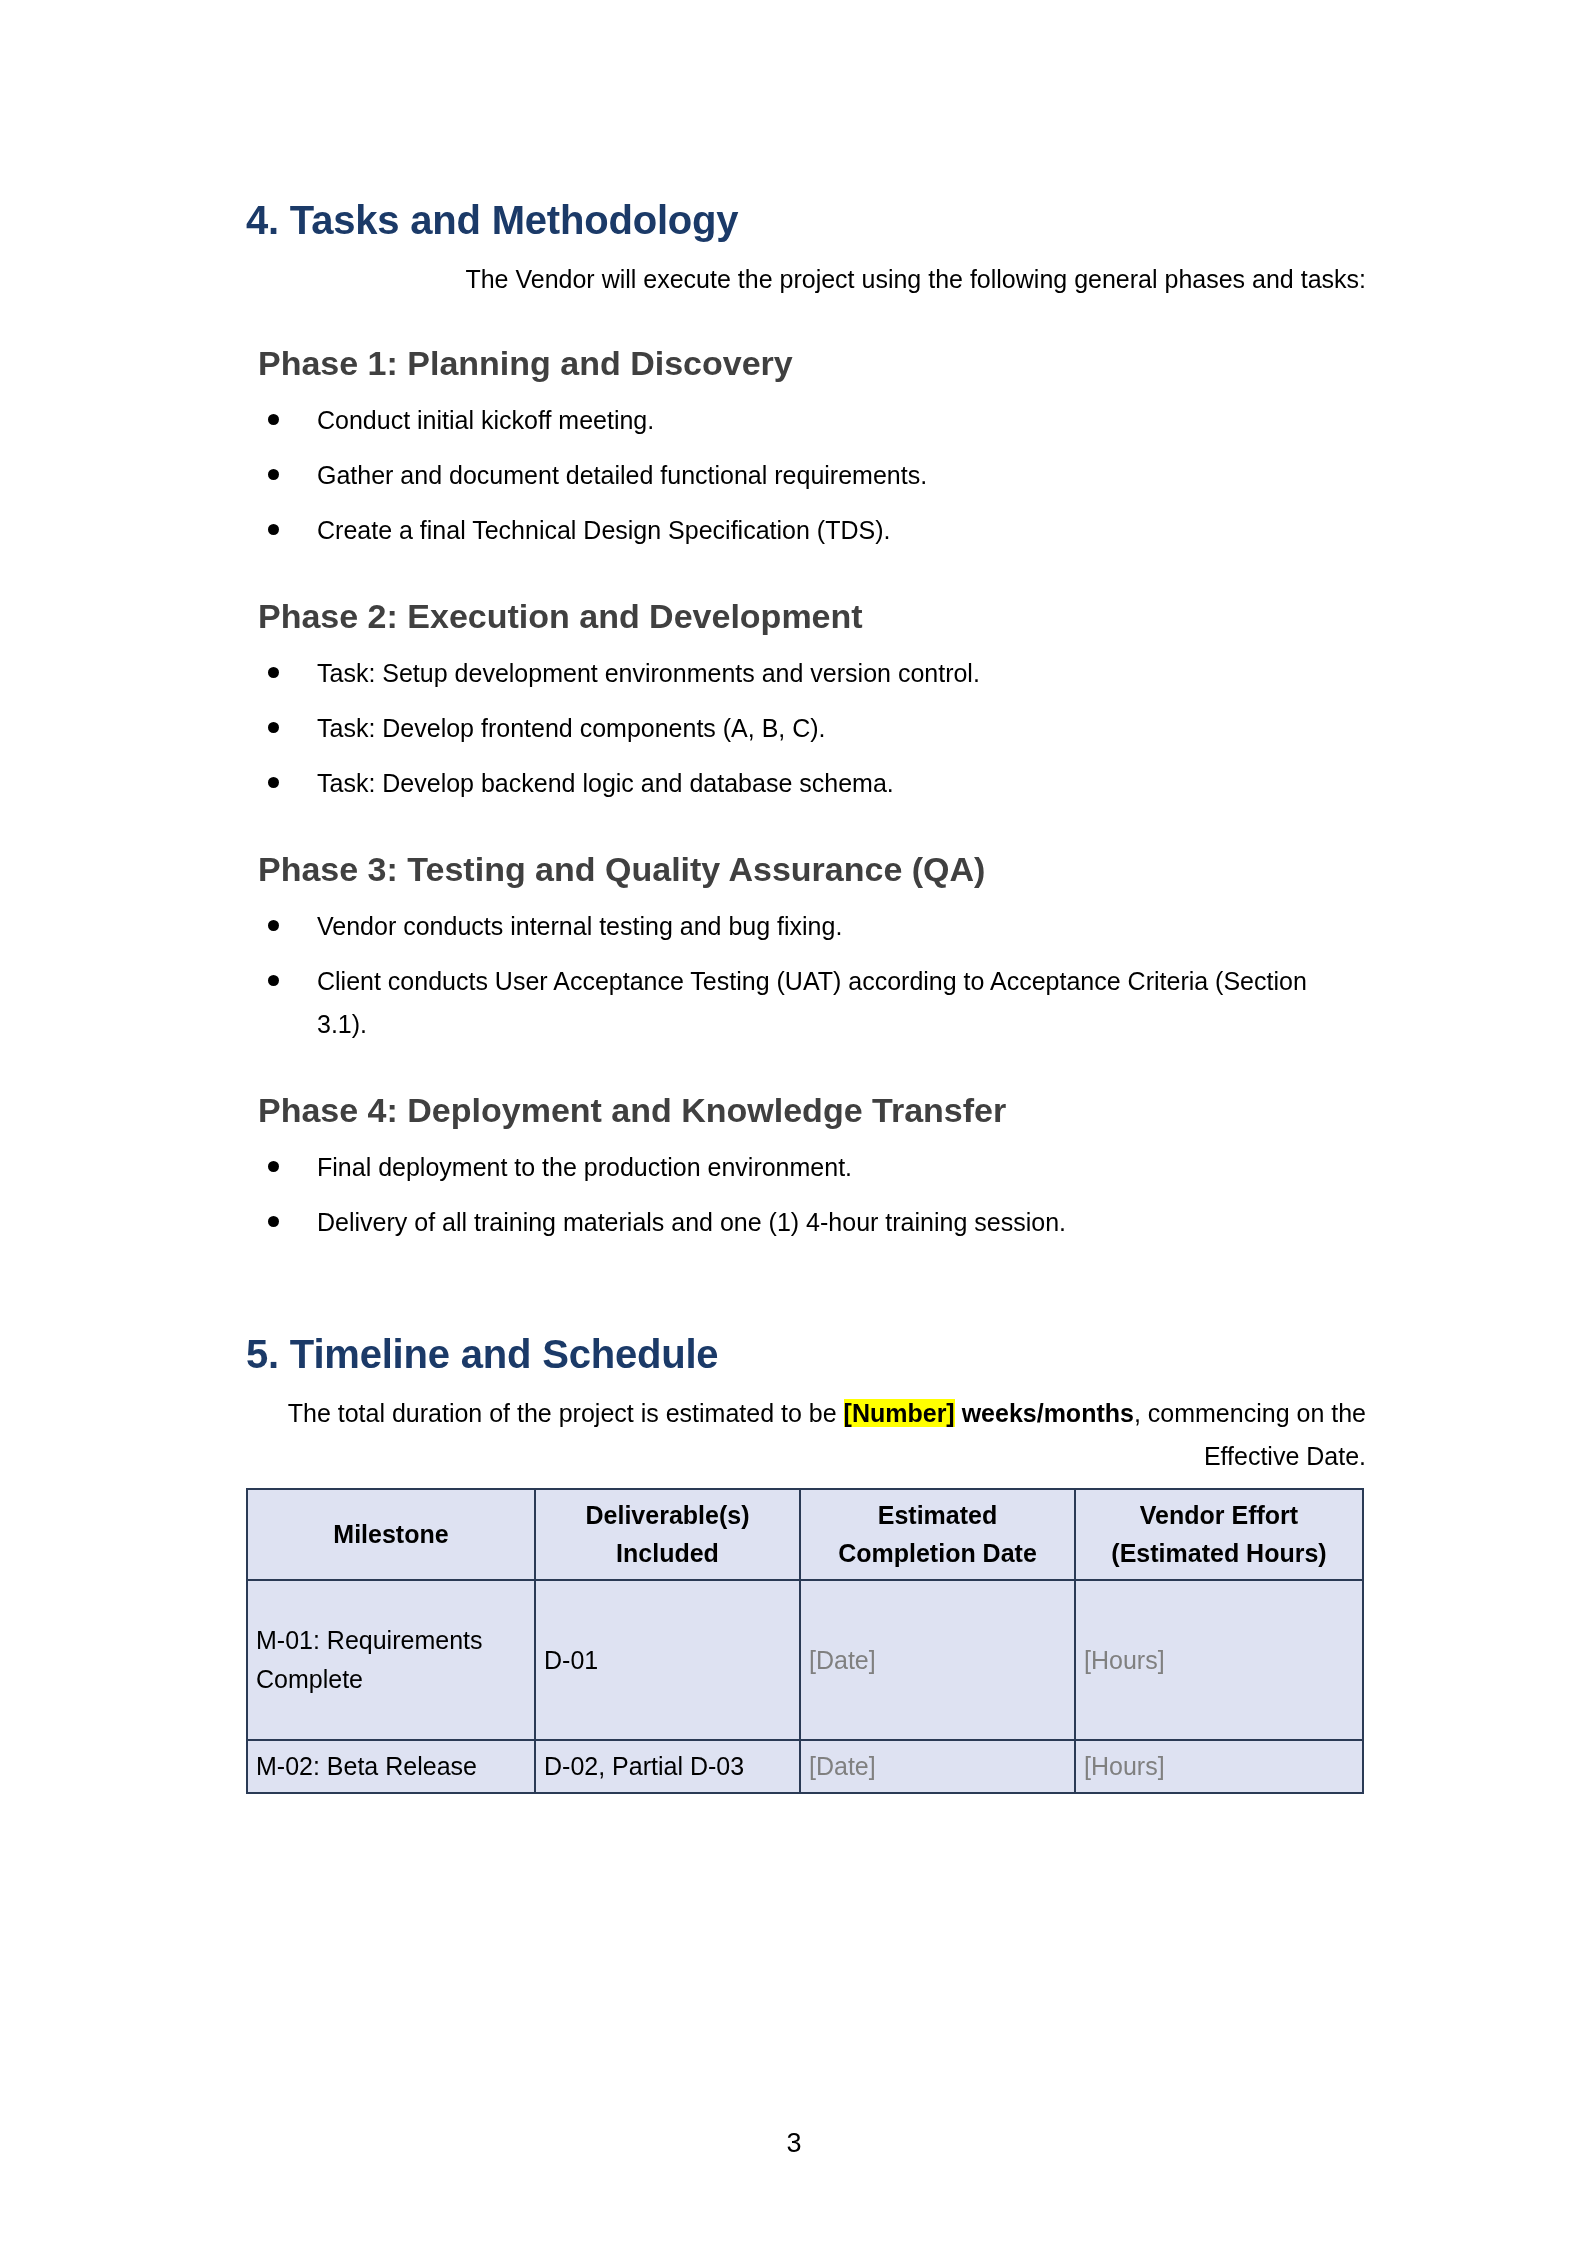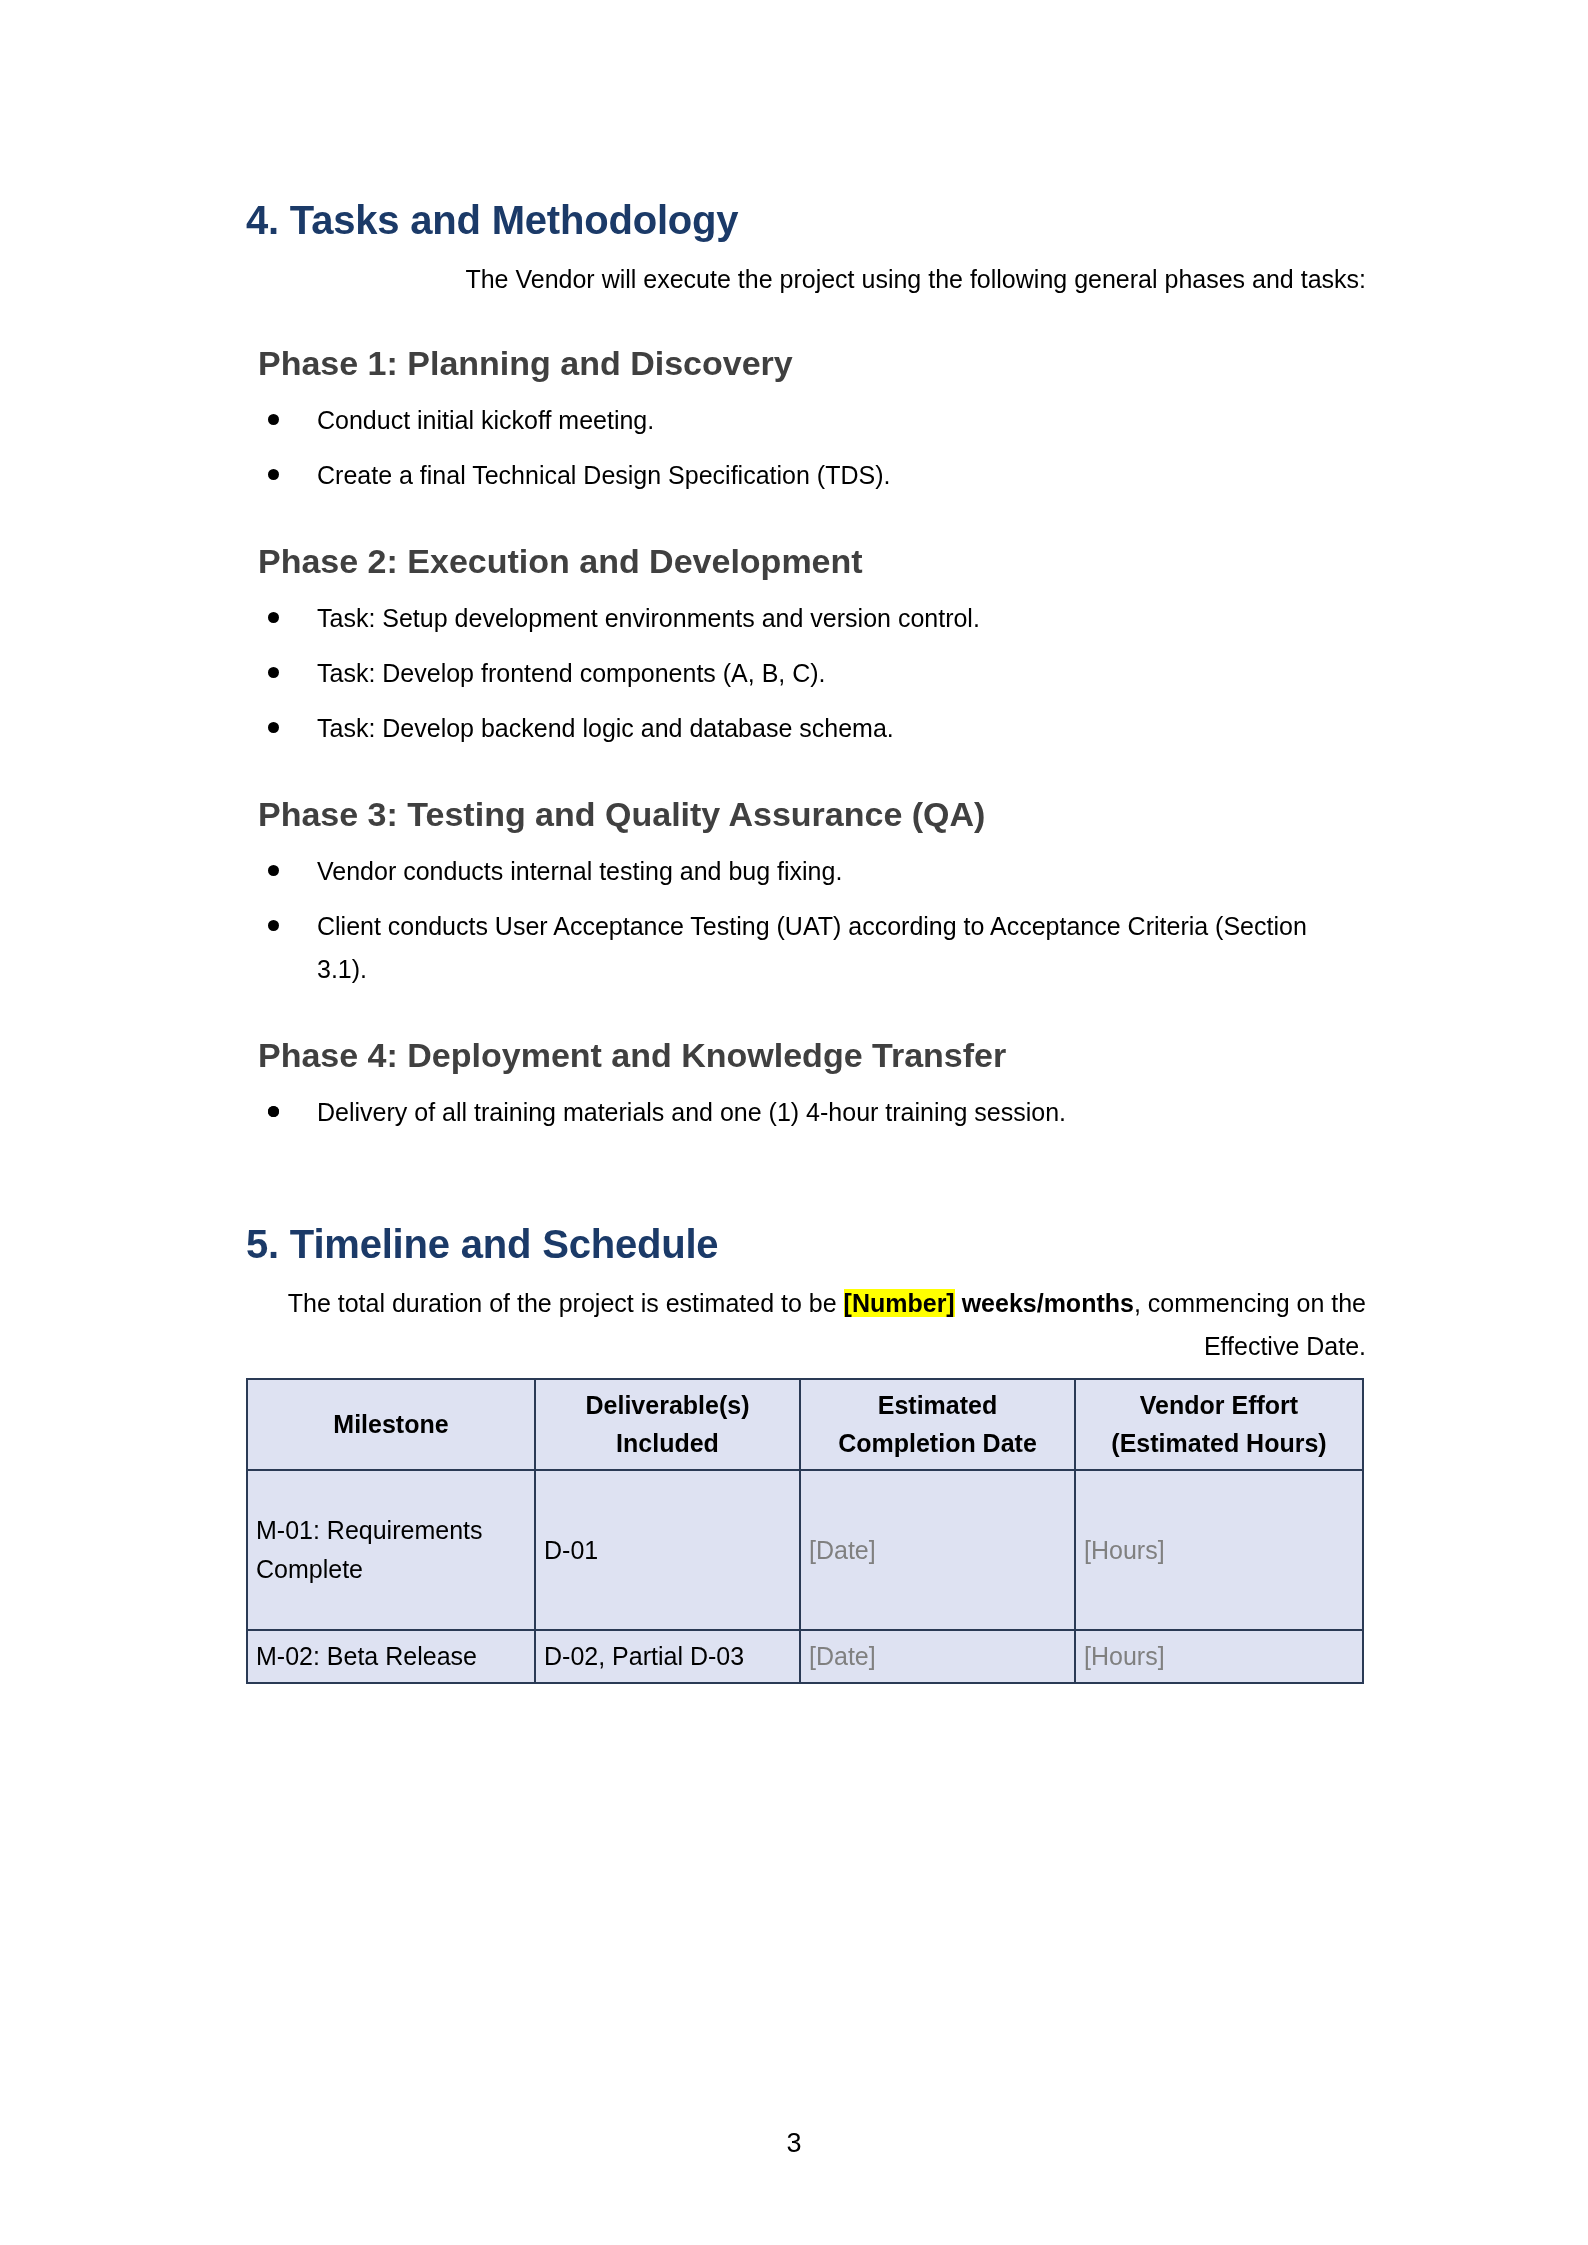--- a/index.html
+++ b/index.html
@@ -145,20 +145,21 @@
   <div class="content">
 
     <h1 class="section-heading">4. Tasks and Methodology</h1>
     <p class="body-text">The Vendor will execute the project using the following general phases and tasks:</p>
 
     <div class="spacer-md"></div>
 
     <h2 class="phase-heading">Phase 1: Planning and Discovery</h2>
     <ul class="bullet-list">
       <li><span class="bullet-dot"></span><span>Conduct initial kickoff meeting.</span></li>
+      <li><span class="bullet-dot"></span><span>Gather and document detailed functional requirements.</span></li>
       <li><span class="bullet-dot"></span><span>Create a final Technical Design Specification (TDS).</span></li>
     </ul>
 
     <div class="spacer-sm"></div>
 
     <h2 class="phase-heading">Phase 2: Execution and Development</h2>
     <ul class="bullet-list">
       <li><span class="bullet-dot"></span><span>Task: Setup development environments and version control.</span></li>
       <li><span class="bullet-dot"></span><span>Task: Develop frontend components (A, B, C).</span></li>
       <li><span class="bullet-dot"></span><span>Task: Develop backend logic and database schema.</span></li>
@@ -169,21 +170,21 @@
     <h2 class="phase-heading">Phase 3: Testing and Quality Assurance (QA)</h2>
     <ul class="bullet-list">
       <li><span class="bullet-dot"></span><span>Vendor conducts internal testing and bug fixing.</span></li>
       <li><span class="bullet-dot"></span><span>Client conducts User Acceptance Testing (UAT) according to Acceptance Criteria (Section 3.1).</span></li>
     </ul>
 
     <div class="spacer-sm"></div>
 
     <h2 class="phase-heading">Phase 4: Deployment and Knowledge Transfer</h2>
     <ul class="bullet-list">
-      <li><span class="bullet-dot"></span></li>
+      <li><span class="bullet-dot"></span><span>Final deployment to the production environment.</span></li>
       <li><span class="bullet-dot"></span><span>Delivery of all training materials and one (1) 4-hour training session.</span></li>
     </ul>
 
     <div class="spacer-lg"></div>
 
     <h1 class="section-heading">5. Timeline and Schedule</h1>
     <p class="body-text"><span>The total duration of the project is estimated to be </span><span class="hl">[Number]</span><span class="bold"> weeks/months</span><span>, commencing on the Effective Date.</span></p>
 
     <table class="timeline-table">
       <colgroup>

